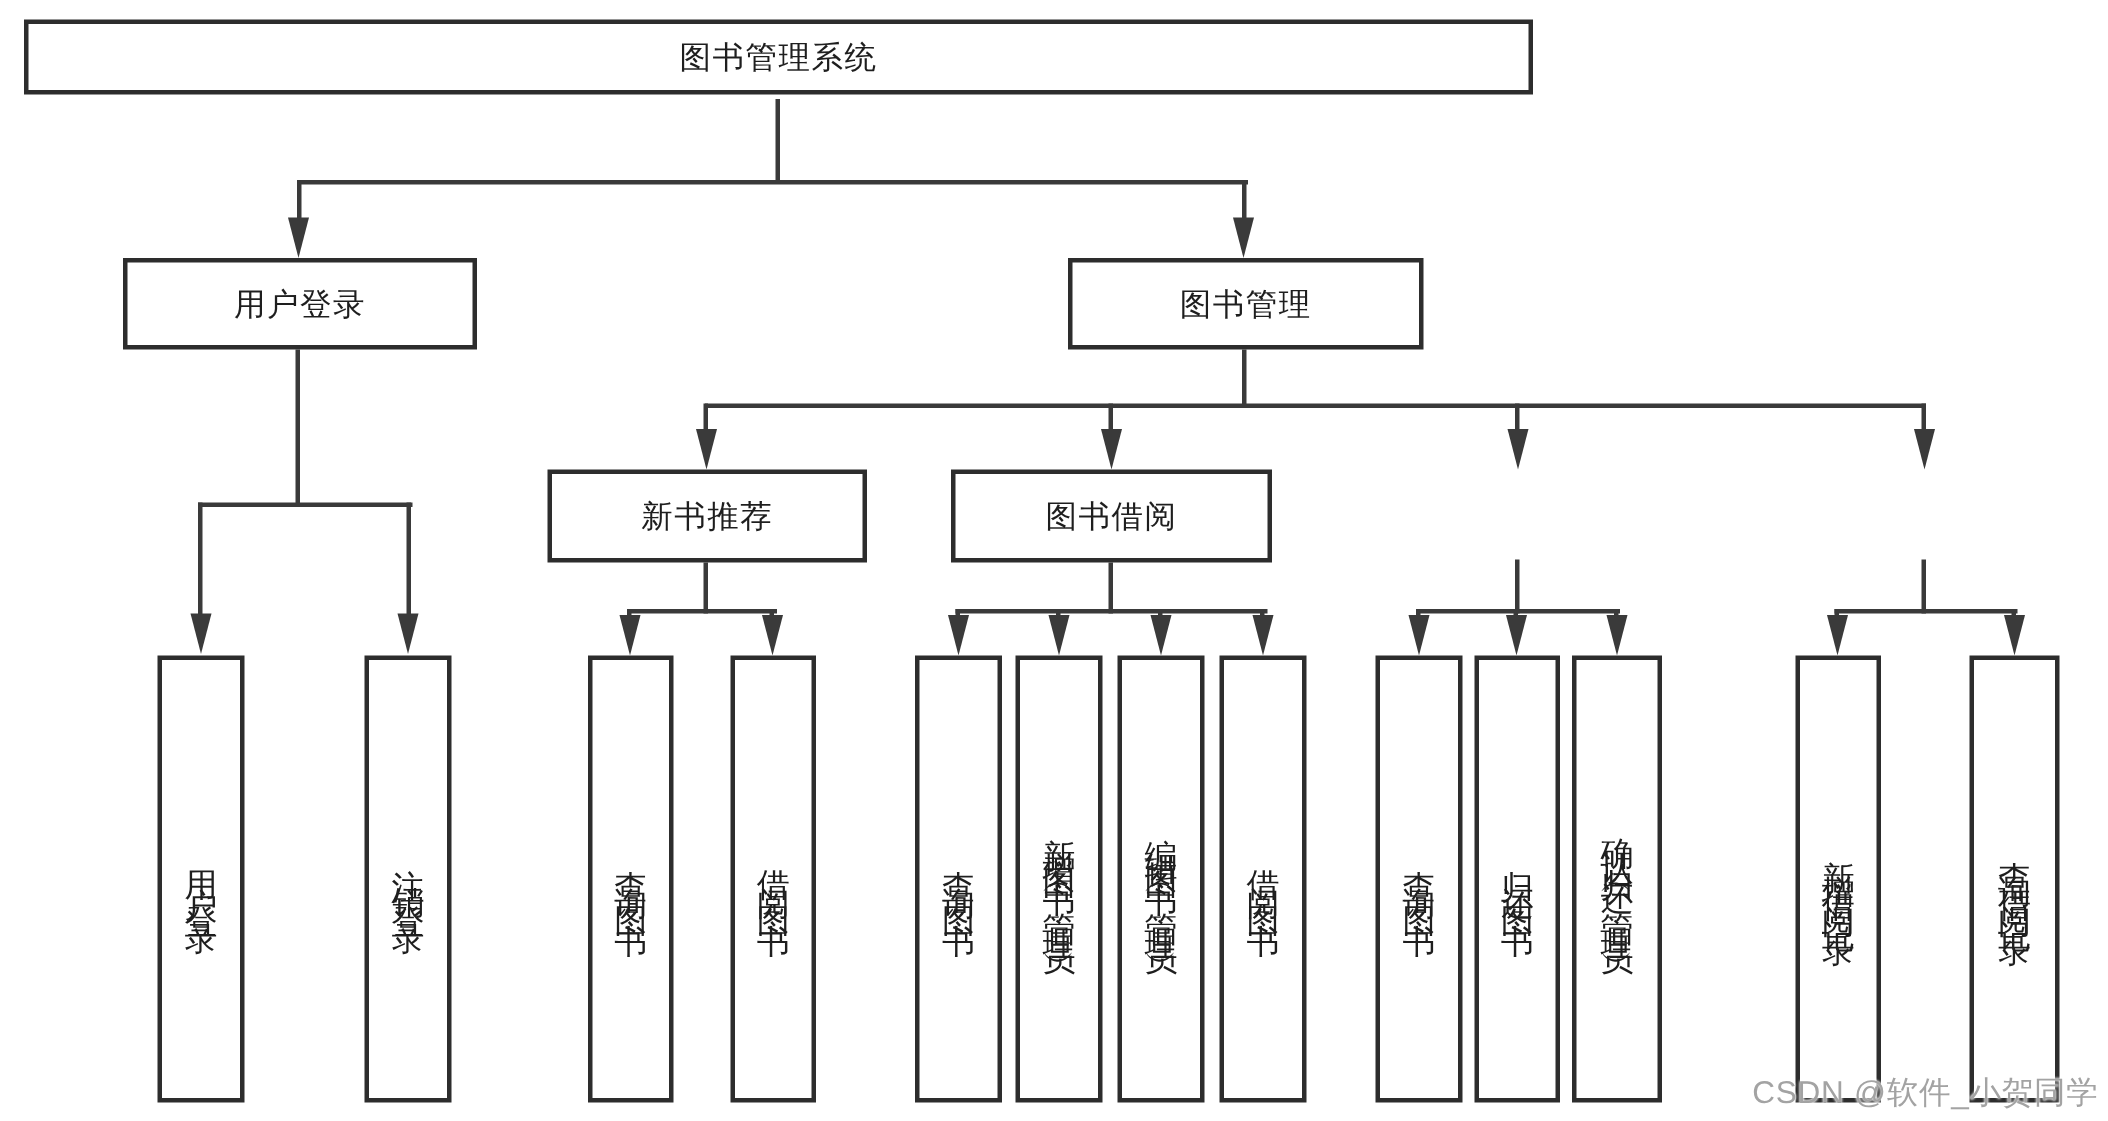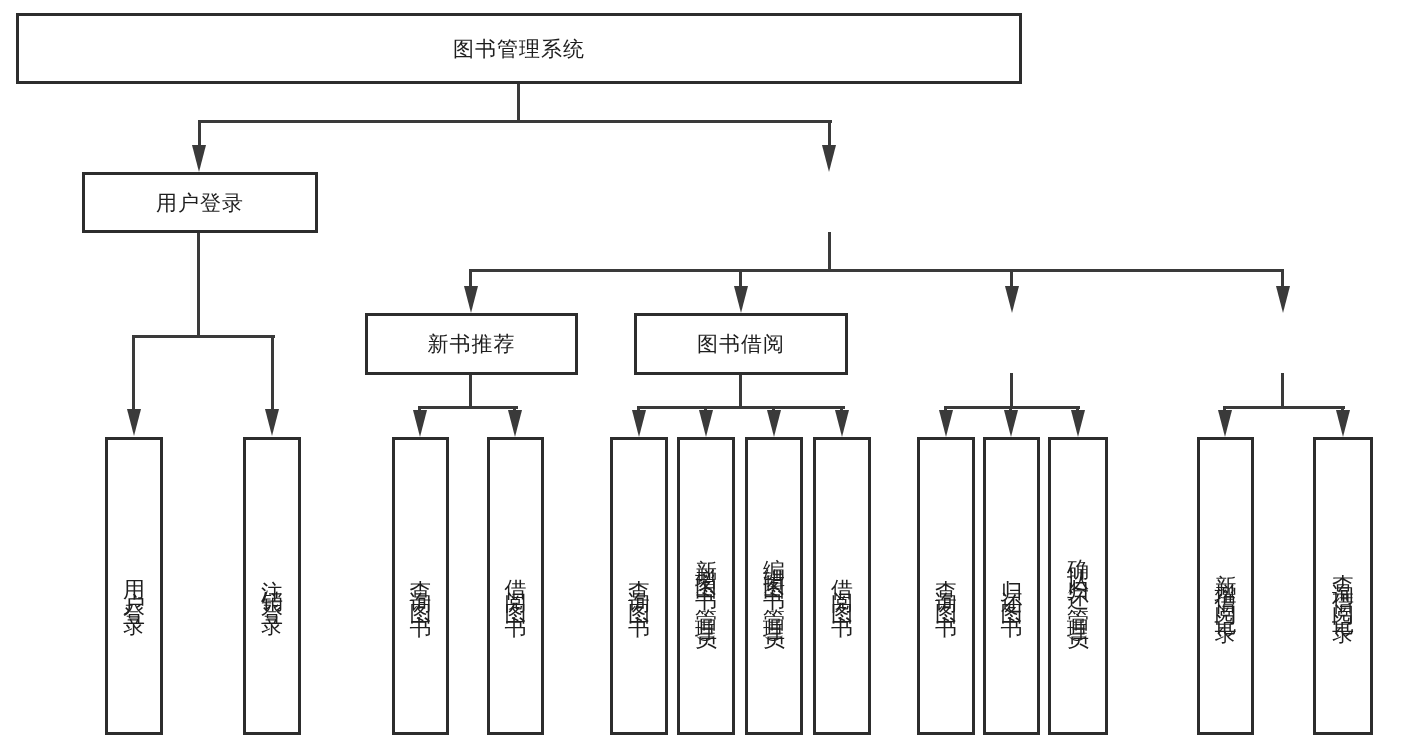--- a/index.html
+++ b/index.html
@@ -85,26 +85,29 @@
   <div class="vl" style="left:1076px;top:406px;height:8px"></div>
   <div class="ar" style="left:1071px;top:410px"></div>
 
   <div class="vl" style="left:1281px;top:373px;height:36px"></div>
   <div class="hl" style="left:1223px;top:406px;width:122px"></div>
   <div class="vl" style="left:1223px;top:406px;height:8px"></div>
   <div class="ar" style="left:1218px;top:410px"></div>
   <div class="vl" style="left:1341px;top:406px;height:8px"></div>
   <div class="ar" style="left:1336px;top:410px"></div>
 
-  <div class="box" style="left:16px;top:13px;width:1006px;height:71px">
+  <div class="box" style="left:16px;top:13px;width:1006px;height:50px">
     <span>图书管理系统</span>
   </div>
 
   <div class="box" style="left:82px;top:172px;width:236px;height:61px">
     <span>用户登录</span>
+  </div>
+  <div class="box" style="left:712px;top:172px;width:237px;height:61px">
+    <span>图书管理</span>
   </div>
 
   <div class="box" style="left:634px;top:313px;width:214px;height:62px">
     <span>图书借阅</span>
   </div>
   <div class="box" style="left:365px;top:313px;width:213px;height:62px">
     <span>新书推荐</span>
   </div>
 
   <div class="box vbox sp" style="left:105px;top:437px;width:58px;height:298px">
@@ -144,14 +147,15 @@
     <span>确认归还（管理员）</span>
   </div>
 
   <div class="box vbox" style="left:1197px;top:437px;width:57px;height:298px">
     <span>新增借阅记录</span>
   </div>
   <div class="box vbox" style="left:1313px;top:437px;width:60px;height:298px">
     <span>查询借阅记录</span>
   </div>
 
+  <div class="watermark">CSDN @软件_小贺同学</div>
 
 </div>
 
 </body></html>

